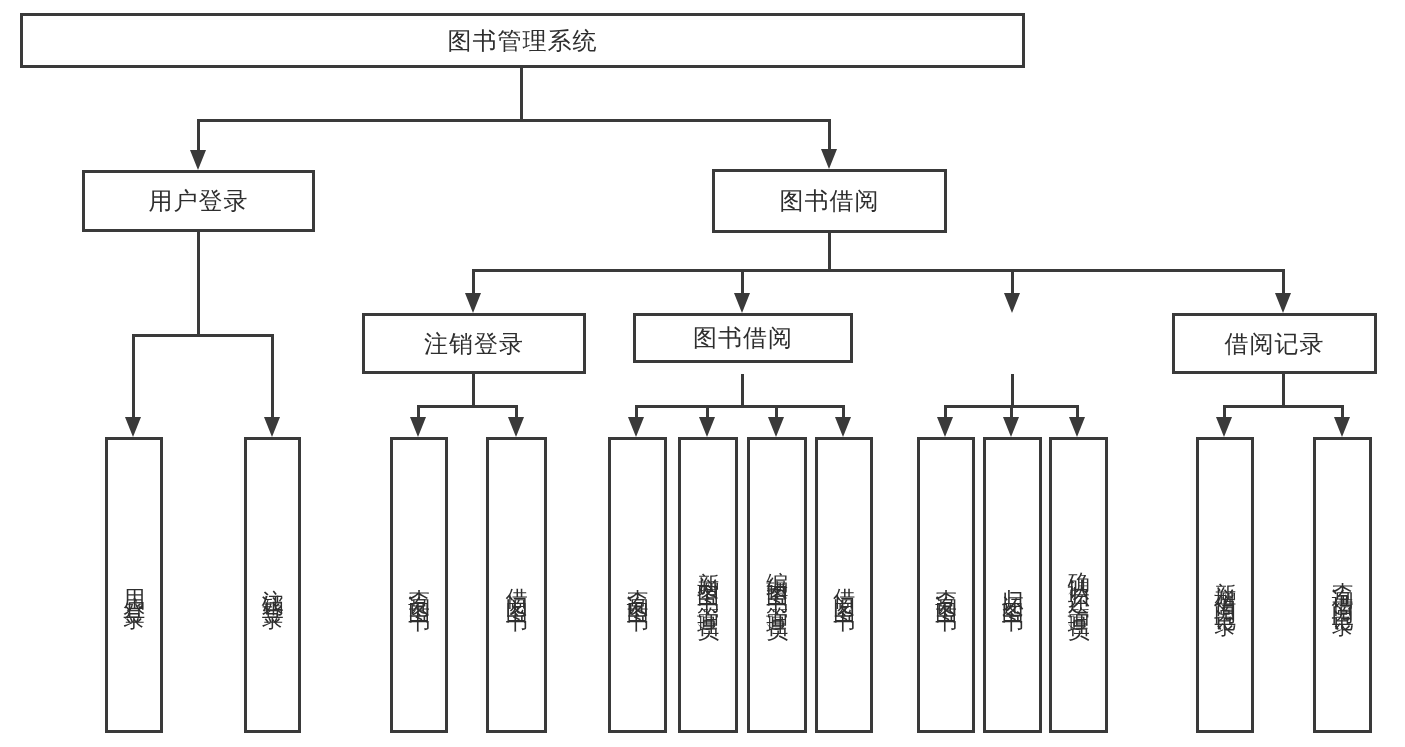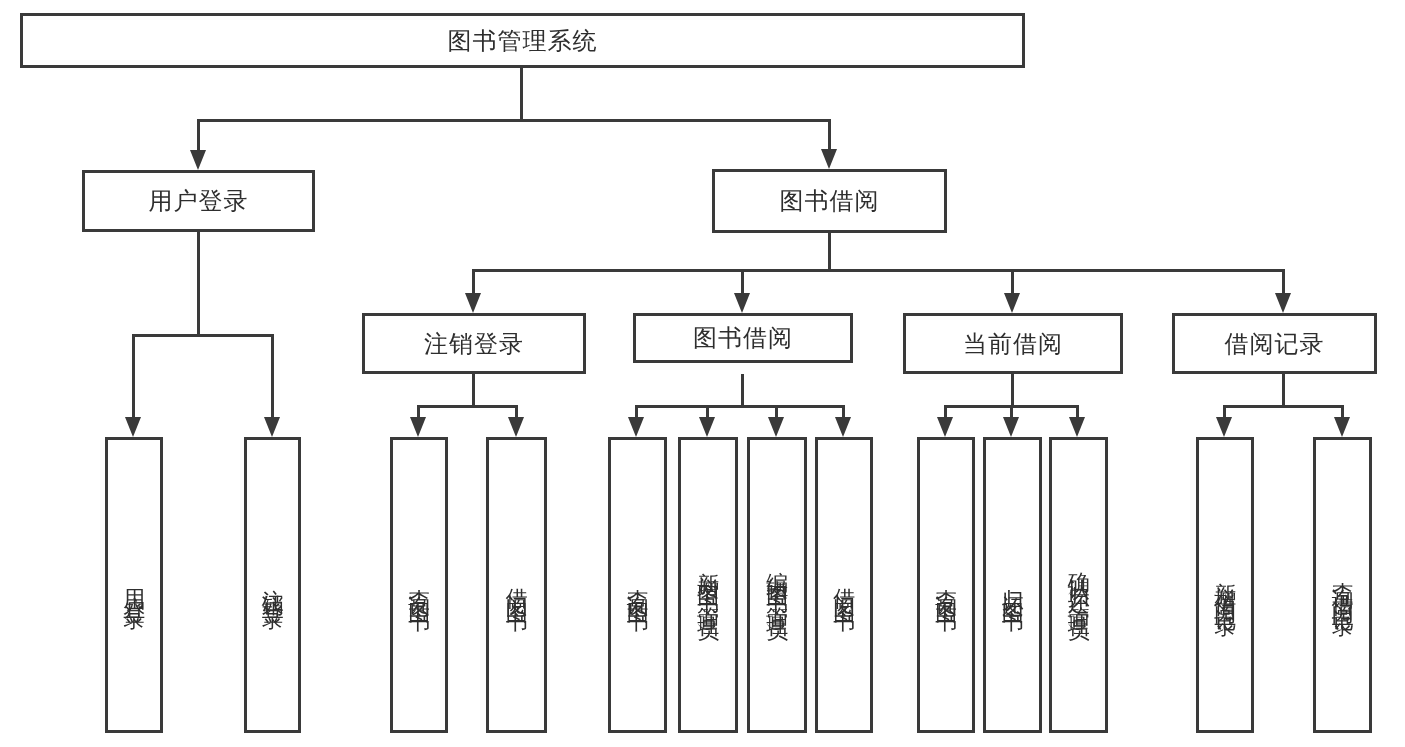--- a/index.html
+++ b/index.html
@@ -118,23 +118,20 @@
   <div class="box hlabel" style="left:712px;top:169px;width:235px;height:64px">
     <span>图书借阅</span>
   </div>
 
   <div class="box hlabel" style="left:362px;top:313px;width:224px;height:61px">
     <span>注销登录</span>
   </div>
   <div class="box hlabel" style="left:633px;top:313px;width:220px;height:50px">
     <span>图书借阅</span>
   </div>
-  <div class="box hlabel" style="left:903px;top:313px;width:220px;height:61px">
-    <span>当前借阅</span>
-  </div>
   <div class="box hlabel" style="left:1172px;top:313px;width:205px;height:61px">
     <span>借阅记录</span>
   </div>
 
   <div class="box" style="left:105px;top:437px;width:58px;height:296px">
     <span class="vtext">用户登录</span>
   </div>
   <div class="box" style="left:244px;top:437px;width:57px;height:296px">
     <span class="vtext">注销登录</span>
   </div>

